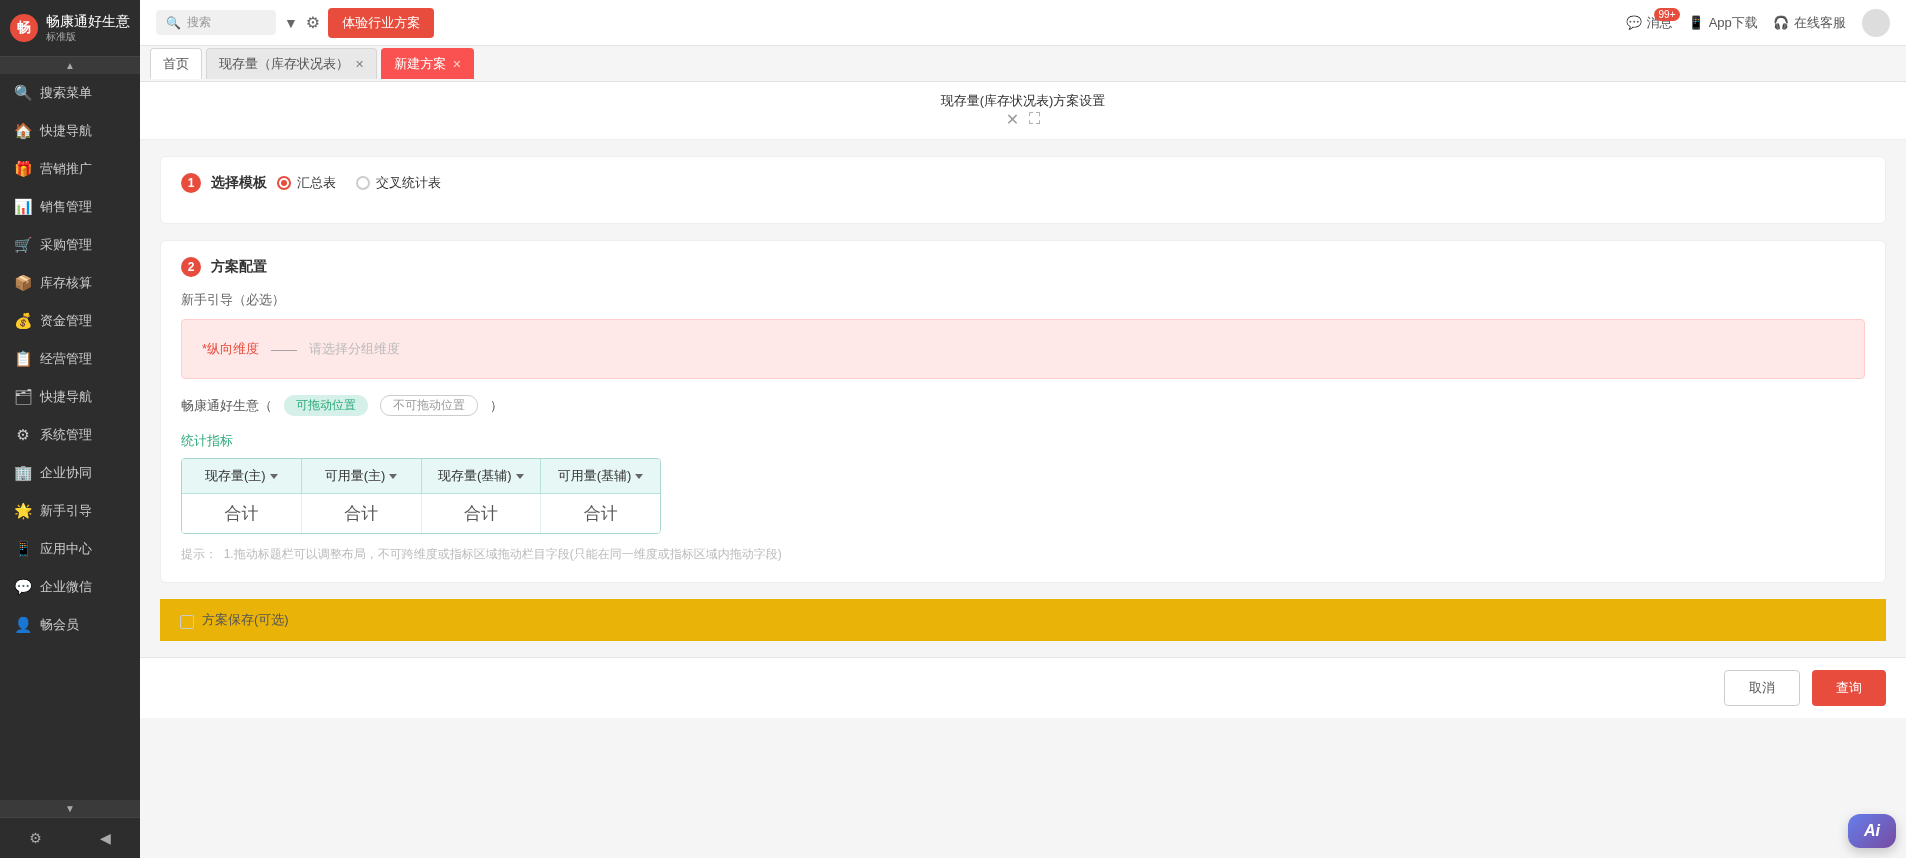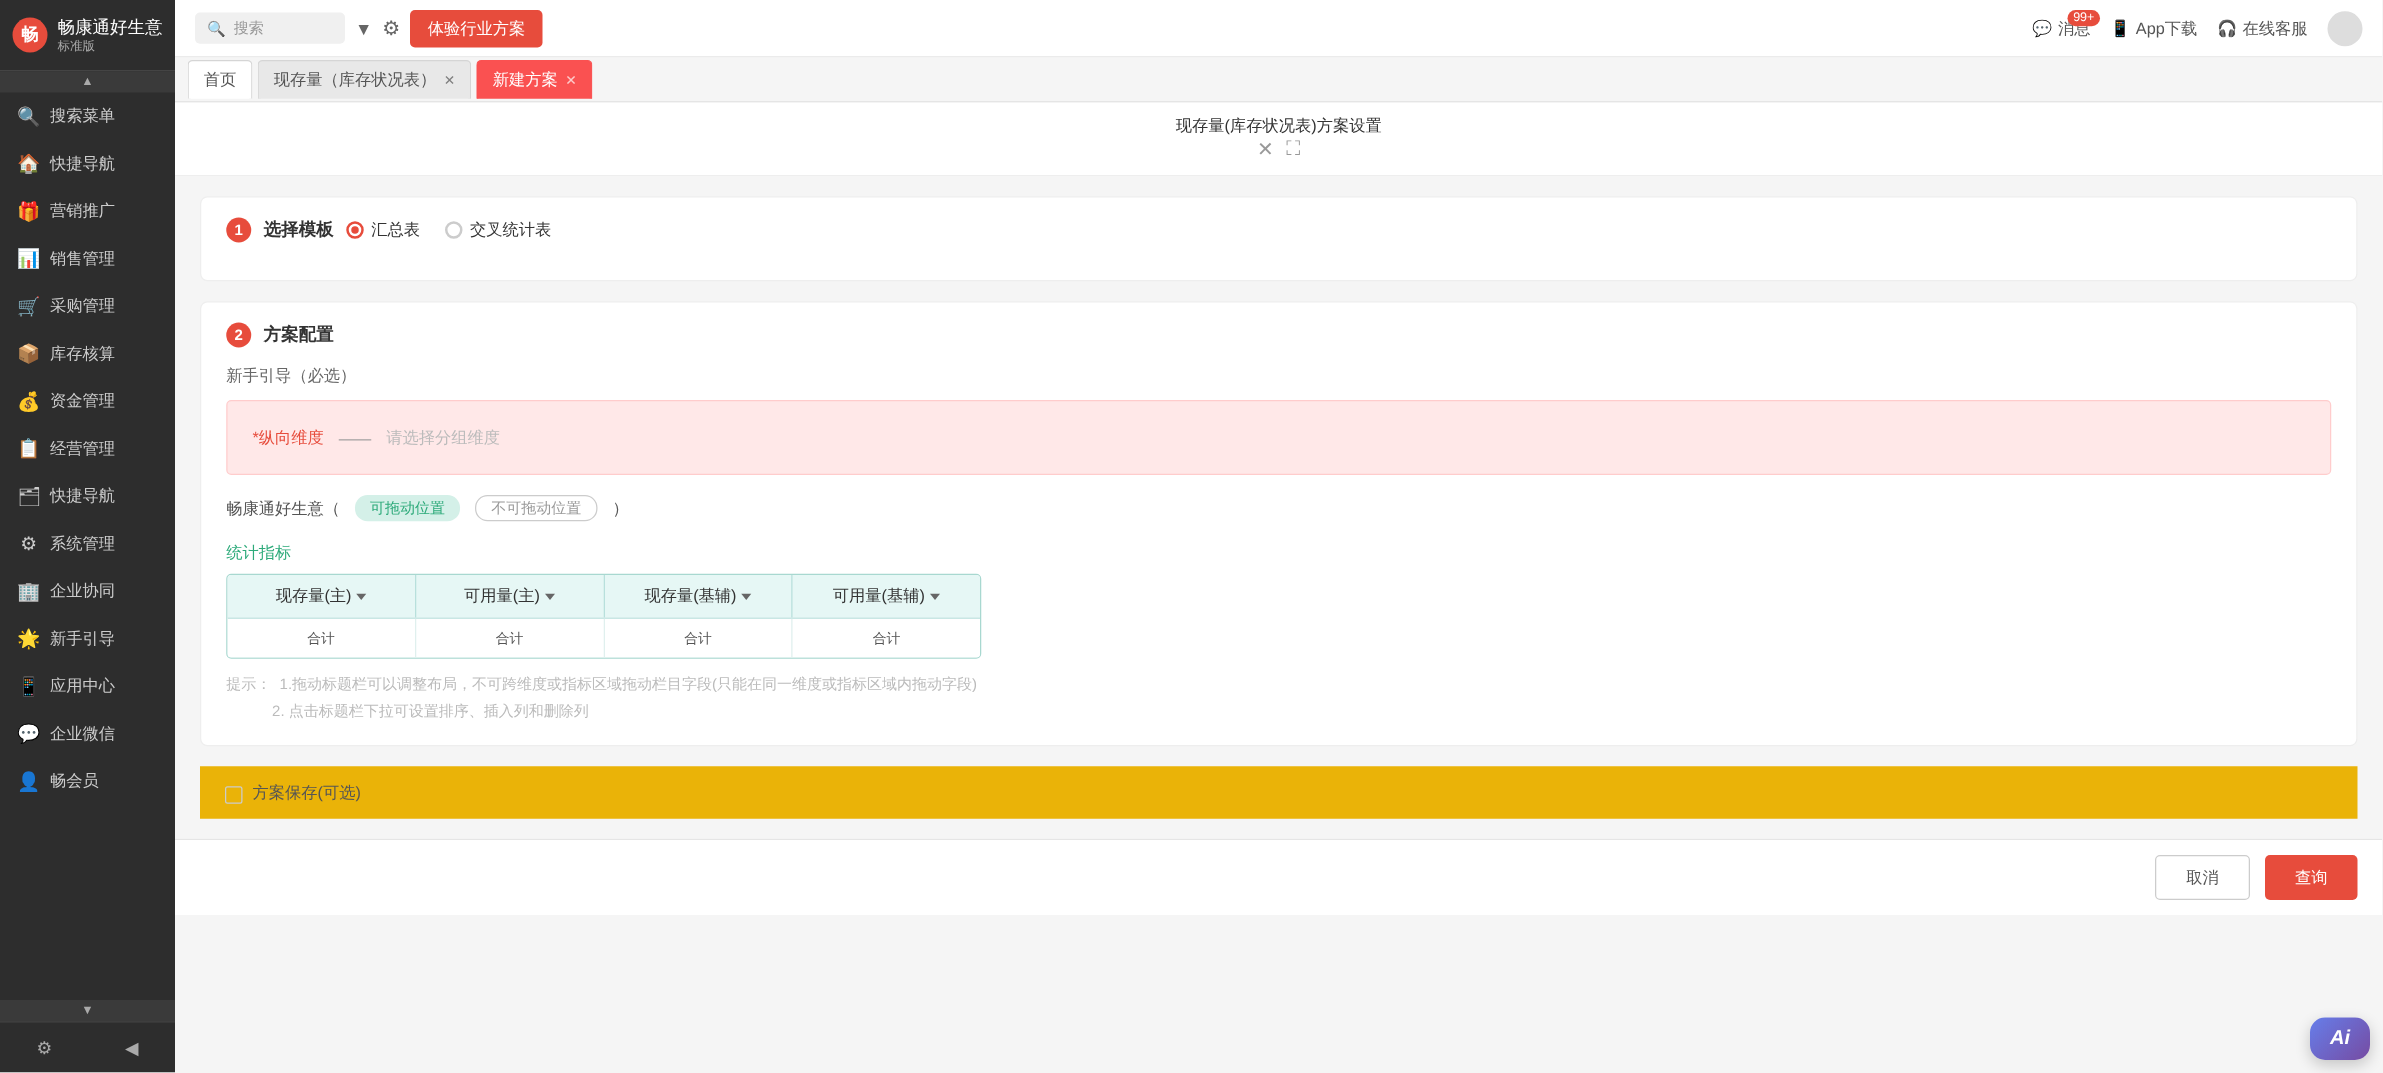--- a/index.html
+++ b/index.html
@@ -376,21 +376,21 @@
       color: #2daa7a;
       font-size: 13px;
       margin-bottom: 8px;
       font-weight: 500;
     }
 
     .stats-table {
       border: 1px solid #a8d8d0;
       border-radius: 4px;
       overflow: hidden;
-      width: 604px;
+      width: 480px;
     }
     .stats-table-header {
       display: flex;
       background: #e6f7f5;
     }
     .stats-table-cell {
       flex: 1;
       padding: 8px 12px;
       border-right: 1px solid #b8e0dc;
       font-size: 13px;
@@ -403,21 +403,21 @@
     .stats-table-cell:last-child { border-right: none; }
     .stats-table-body {
       display: flex;
       background: #fff;
       border-top: 1px solid #b8e0dc;
     }
     .stats-table-body-cell {
       flex: 1;
       padding: 8px 12px;
       border-right: 1px solid #e0f0ee;
-      font-size: 11px;
+      font-size: 17px;
       color: #555;
       text-align: center;
     }
     .stats-table-body-cell:last-child { border-right: none; }
 
     .chevron-down {
       display: inline-block;
       width: 0;
       height: 0;
       border-left: 4px solid transparent;
@@ -693,21 +693,20 @@
           <div class="stats-table-body">
             <div class="stats-table-body-cell">合计</div>
             <div class="stats-table-body-cell">合计</div>
             <div class="stats-table-body-cell">合计</div>
             <div class="stats-table-body-cell">合计</div>
           </div>
         </div>
 
         <div class="tips-section">
           <div>提示：&nbsp;&nbsp;<span>1.拖动标题栏可以调整布局，不可跨维度或指标区域拖动栏目字段(只能在同一维度或指标区域内拖动字段)</span></div>
-          <div>&nbsp;&nbsp;&nbsp;&nbsp;&nbsp;&nbsp;&nbsp;&nbsp;&nbsp;&nbsp;&nbsp;<span>2. 点击标题栏下拉可设置排序、插入列和删除列</span></div>
         </div>
       </div>
 
       <div class="save-row">
         <div class="save-checkbox"></div>
         <span>方案保存(可选)</span>
       </div>
 
     </div>
 

